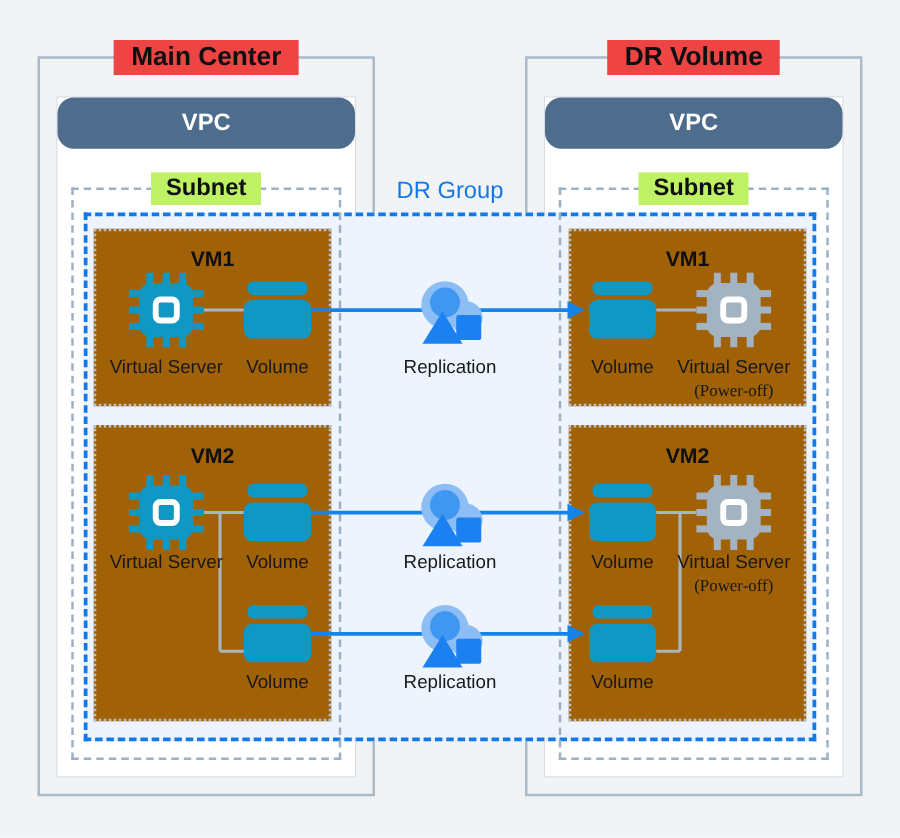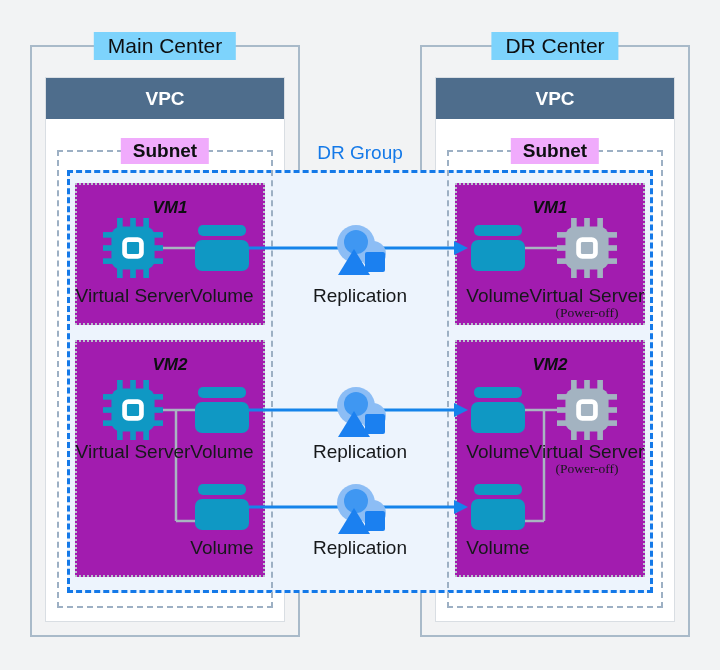--- a/index.html
+++ b/index.html
@@ -7,67 +7,67 @@
     position:relative; width:720px; height:670px;
     background:#f2f3f4; overflow:hidden;
     font-family:"Liberation Sans", sans-serif; color:#16181a;
   }
   
   .center-box { position:absolute; top:45px; width:266px; height:588px; border:2px solid #a9bac9; }
   .center-box.main { left:30px; }
   .center-box.dr   { left:420px; }
   .center-title {
     position:absolute; top:-15px; left:50%; transform:translateX(-50%);
-    background:#7dd3fc; padding:0 14px; font-size:21px; font-weight:normal;
+    background:#ef4444; padding:0 14px; font-size:21px; font-weight:bold;
     color:#0d0f11; white-space:nowrap; line-height:28px;
   }
   
   .vpc { position:absolute; top:77px; width:238px; height:543px; background:#fff; border:1px solid #d9dee3; z-index:1; }
   .vpc.main { left:45px; }
   .vpc.dr   { left:435px; }
   .vpc-header { height:41px; background:#4e6d8c; display:flex; align-items:center; justify-content:center;
-                color:#fff; font-size:19px; font-weight:bold; }
+                color:#fff; font-size:19px; font-weight:bold;border-radius:13px; }
   
   .dr-group { position:absolute; left:67px; top:170px; width:580px; height:417px;
               background:#edf4fd; border:3px dashed #1479e8; z-index:2; }
   .dr-group-label { position:absolute; top:-31px; left:50%; transform:translateX(-50%);
                     color:#1479e8; font-size:19px; font-weight:normal; white-space:nowrap; }
   
   .subnet { position:absolute; top:150px; width:212px; height:454px; border:2px dashed #9db0c4; z-index:3; }
   .subnet.main { left:57px; }
   .subnet.dr   { left:447px; }
   .subnet-label { position:absolute; top:-14px; left:50%; transform:translateX(-50%);
-                  background:#f0abfc; padding:0 12px; font-size:19px; font-weight:bold; color:#0d0f11;
+                  background:#bef264; padding:0 12px; font-size:19px; font-weight:bold; color:#0d0f11;
                   white-space:nowrap; line-height:26px; }
   
-  .vm { position:absolute; background:#a21caf; border:2px dotted #b8c2cb; z-index:4;font-style:italic; }
+  .vm { position:absolute; background:#a16207; border:2px dotted #b8c2cb; z-index:4; }
   .vm-title { position:absolute; top:13px; left:0; width:100%; text-align:center;
               font-size:17px; font-weight:bold; color:#0d0f11; }
   #vm-main-1 { left:75px;  top:183px; width:186px; height:138px; }
   #vm-main-2 { left:75px;  top:340px; width:186px; height:233px; }
   #vm-dr-1   { left:455px; top:183px; width:186px; height:138px; }
   #vm-dr-2   { left:455px; top:340px; width:186px; height:233px; }
   
   .lines { position:absolute; left:0; top:0; z-index:5; pointer-events:none; }
   
   .icon { position:absolute; z-index:6; }
   .lbl  { position:absolute; z-index:6; transform:translateX(-50%); white-space:nowrap;
-          font-size:19px; color:#16181a; }
+          font-size:15px; color:#16181a; }
   .lbl.small { font-size:13.5px;font-family:Liberation Serif, serif; }
 </style>
 </head>
 <body>
 
 <div class="stage">
 
   <div class="center-box main">
     <span class="center-title">Main Center</span>
   </div>
   <div class="center-box dr">
-    <span class="center-title">DR Center</span>
+    <span class="center-title">DR Volume</span>
   </div>
 
   <div class="vpc main">
     <div class="vpc-header">VPC</div>
   </div>
   <div class="vpc dr">
     <div class="vpc-header">VPC</div>
   </div>
 
   <div class="dr-group">

